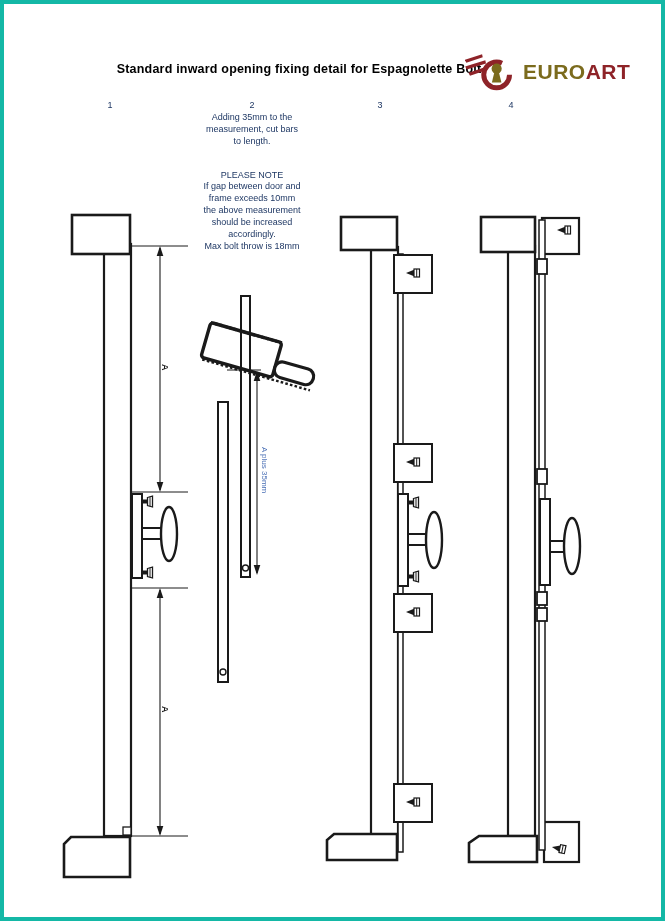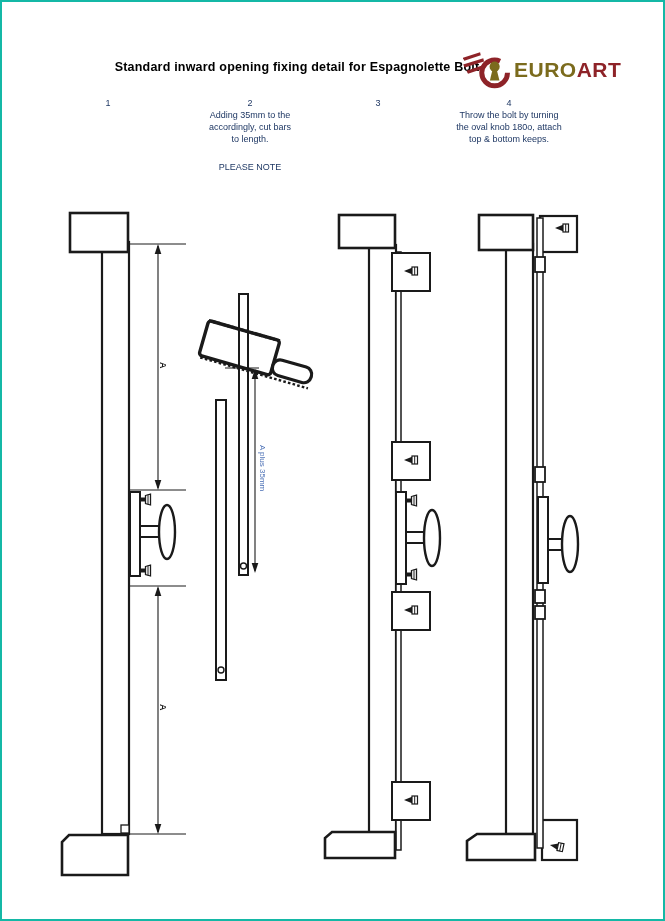--- a/index.html
+++ b/index.html
@@ -1,27 +1,27 @@
 <!DOCTYPE html>
 <html style="--step-text: #1f3864; --logo-gold: #7b6b1d; --logo-red: #8e2328; --cut-label: #4a6fb5;"><head>
 <meta charset="utf-8">
 <style>
   *{margin:0;padding:0;box-sizing:border-box}
   html,body{background:#ececec;font-family:"Liberation Sans",sans-serif}
-  .page{position:relative;width:665px;height:921px;background:#fff;border:2px solid #14b8a6;overflow:hidden}
+  .page{position:relative;width:665px;height:921px;background:#fff;border:4px solid #14b8a6;overflow:hidden}
   .doc-title{position:absolute;left:60px;top:58px;width:470px;text-align:center;
     font-size:12.5px;font-weight:bold;color:#000;letter-spacing:.2px}
-  .logo{position:absolute;left:461px;top:47px;display:flex;align-items:center;gap:3px}
+  .logo{position:absolute;left:461px;top:47px;display:flex;align-items:center;gap:10px}
   .logo-text{font-size:21px;font-weight:bold;letter-spacing:.5px;white-space:nowrap}
   .logo-euro{color:var(--logo-gold,#7b6b1d)}
   .logo-art{color:var(--logo-red,#8e2328)}
   .step{position:absolute;top:96px;text-align:center;font-size:9px;line-height:1.32;
     color:var(--step-text,#1f3864)}
   .step .body{white-space:pre-line}
-  .note-title{margin-top:16px}
+  .note-title{margin-top:22px}
   .diagram{position:absolute}
   .dim-label{fill:#1a1a1a;font-size:9px;font-weight:bold;font-family:"Liberation Sans",sans-serif}
   .cut-label{fill:var(--cut-label,#4a6fb5);font-size:8px;font-family:"Liberation Sans",sans-serif}
 </style>
 </head>
 <body>
 
 <svg width="0" height="0" style="position:absolute" aria-hidden="true">
   <defs>
     <g id="screw-h">
@@ -56,32 +56,35 @@
     </svg>
     <span class="logo-text"><span class="logo-euro">EURO</span><span class="logo-art">ART</span></span>
   </div>
 
   <div class="step" style="left:38px;width:136px">
     <div>1</div>
   </div>
   <div class="step" style="left:180px;width:136px">
     <div>2</div>
     <div class="body">Adding 35mm to the
-accordingly, cut bars
+measurement, cut bars
 to length.</div>
     <div class="note-title">PLEASE NOTE</div>
+    <div class="body">If gap between door and
+frame exceeds 10mm
+the above measurement
+should be increased
+accordingly.
+Max bolt throw is 18mm</div>
   </div>
   <div class="step" style="left:308px;width:136px">
     <div>3</div>
   </div>
   <div class="step" style="left:434px;width:146px">
     <div>4</div>
-    <div class="body">Throw the bolt  by turning
-the oval knob 180o, attach
-top &amp; bottom keeps.</div>
   </div>
 
   <svg class="diagram" style="left:40px;top:202px" width="150" height="676" viewBox="0 0 150 676">
     <g stroke="#1a1a1a" fill="none">
       <rect x="60" y="38" width="27" height="592" stroke-width="2.2" fill="#fff"></rect>
       <rect x="28" y="9" width="58" height="39" stroke-width="2.6" fill="#fff"></rect>
       <rect x="79" y="621" width="8" height="8" stroke-width="1.3" fill="#fff"></rect>
       <path d="M27,631 L86,631 L86,671 L20,671 L20,638 Z" stroke-width="2.6" fill="#fff"></path>
       <g>
         <line x1="87" y1="40" x2="144" y2="40" stroke-width="1"></line>

